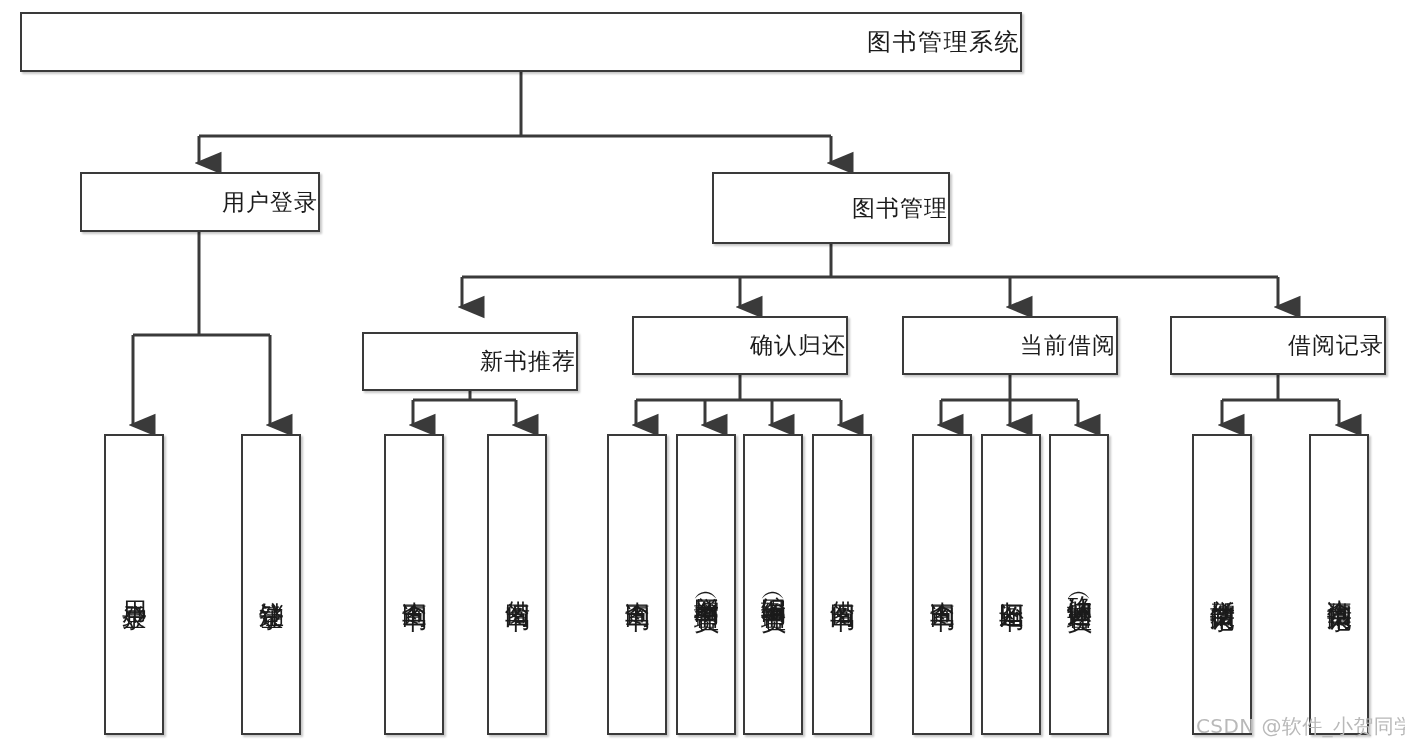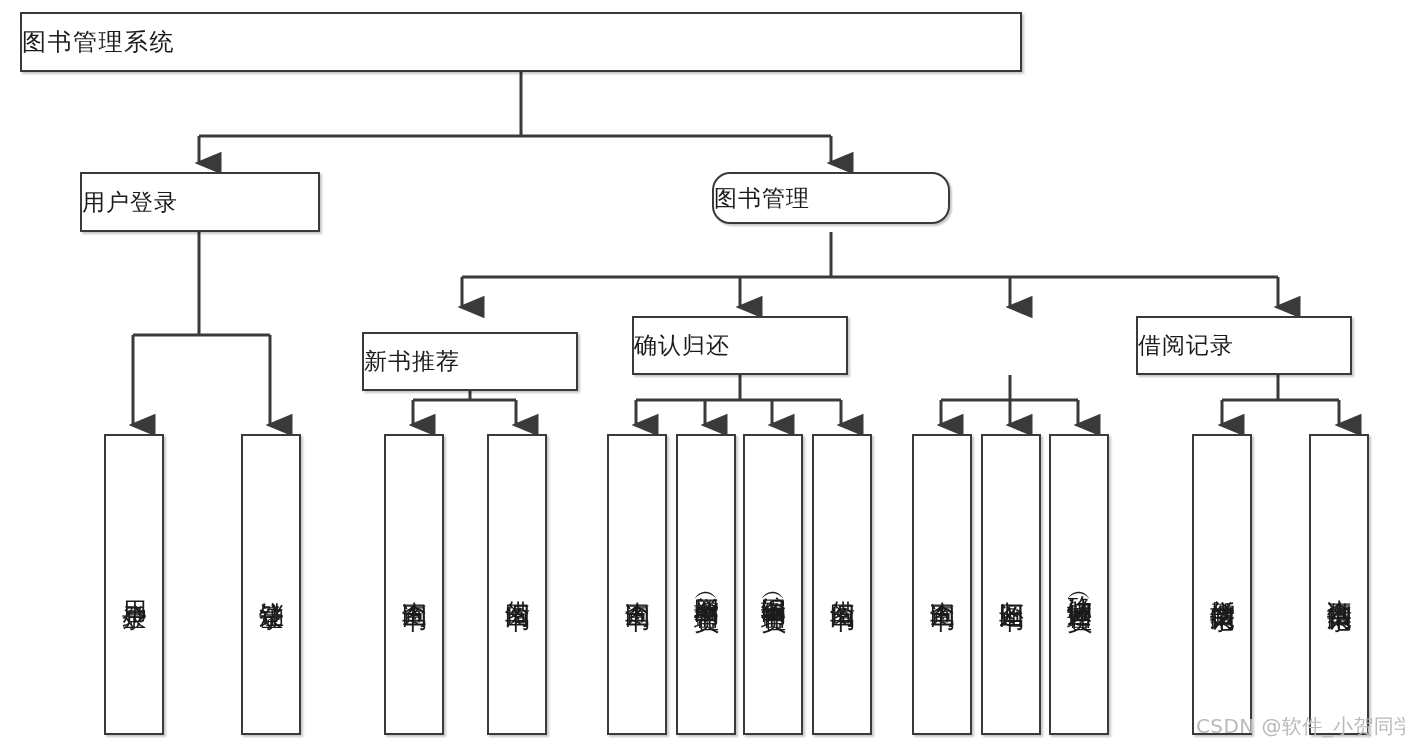--- a/index.html
+++ b/index.html
@@ -27,21 +27,21 @@
     pointer-events: none;
   }
   .node {
     position: absolute;
     box-sizing: border-box;
     background: #ffffff;
     border: 2px solid #3a3a3a;
     box-shadow: 2px 2px 2px rgba(0,0,0,0.22);
     display: flex;
     align-items: center;
-    justify-content: flex-start;
+    justify-content: flex-end;
     color: #1b1b1b;
     z-index: 2;
   }
   .node .lbl {
     display: block;
     text-align: center;
     line-height: 1.0;
     white-space: nowrap;
   }
   
@@ -137,34 +137,37 @@
   </svg>
 
   <div class="node h root" style="left:20px; top:12px; width:1002px; height:60px;">
     <span class="lbl">图书管理系统</span>
   </div>
 
   <div class="node h" style="left:80px; top:172px; width:240px; height:60px;">
     <span class="lbl">用户登录</span>
   </div>
 
-  <div class="node h" style="left:712px; top:172px; width:238px; height:52px;border-radius:18px;">
+  <div class="node h" style="left:712px; top:172px; width:238px; height:72px;">
     <span class="lbl">图书管理</span>
   </div>
 
   <div class="node h" style="left:362px; top:332px; width:216px; height:59px;">
     <span class="lbl">新书推荐</span>
   </div>
 
   <div class="node h" style="left:632px; top:316px; width:216px; height:59px;">
     <span class="lbl">确认归还</span>
   </div>
 
-
-  <div class="node h" style="left:1136px; top:316px; width:216px; height:59px;">
+  <div class="node h" style="left:902px; top:316px; width:216px; height:59px;">
+    <span class="lbl">当前借阅</span>
+  </div>
+
+  <div class="node h" style="left:1170px; top:316px; width:216px; height:59px;">
     <span class="lbl">借阅记录</span>
   </div>
 
   <div class="node v" style="left:104px; top:434px; width:60px; height:301px;">
     <span class="lbl">用户登录</span>
   </div>
 
   <div class="node v" style="left:241px; top:434px; width:60px; height:301px;">
     <span class="lbl">注销登录</span>
   </div>

